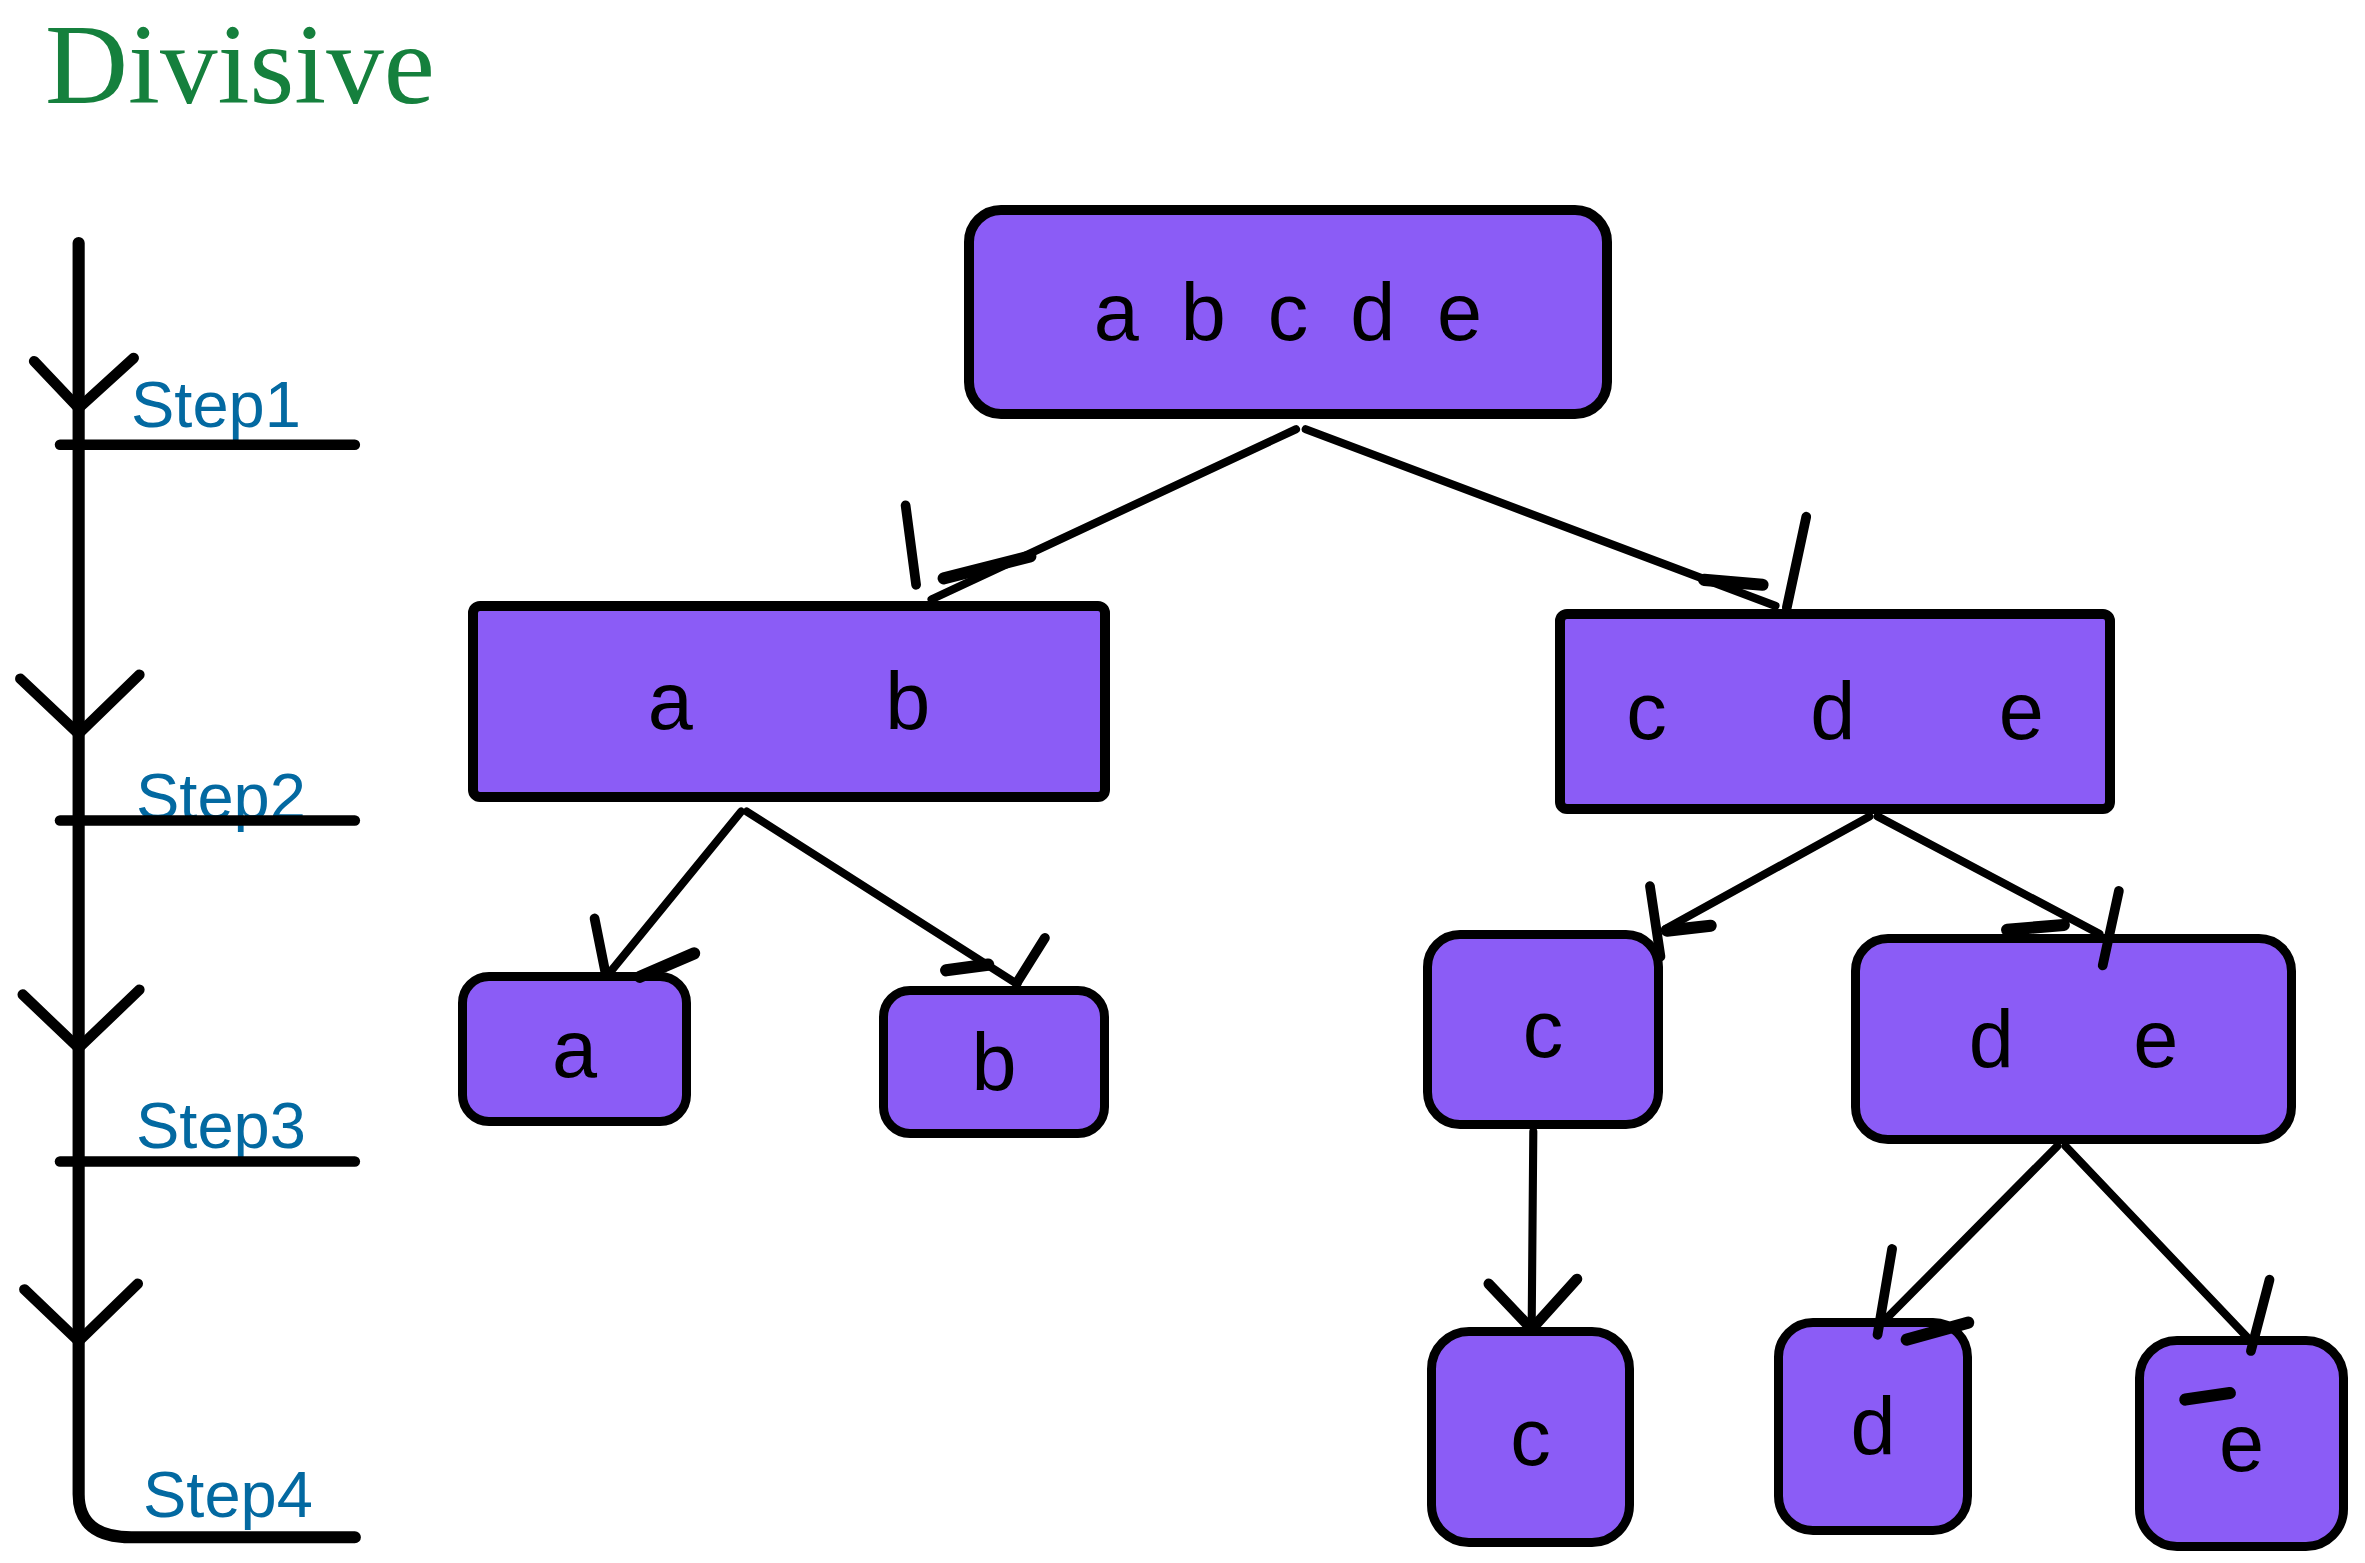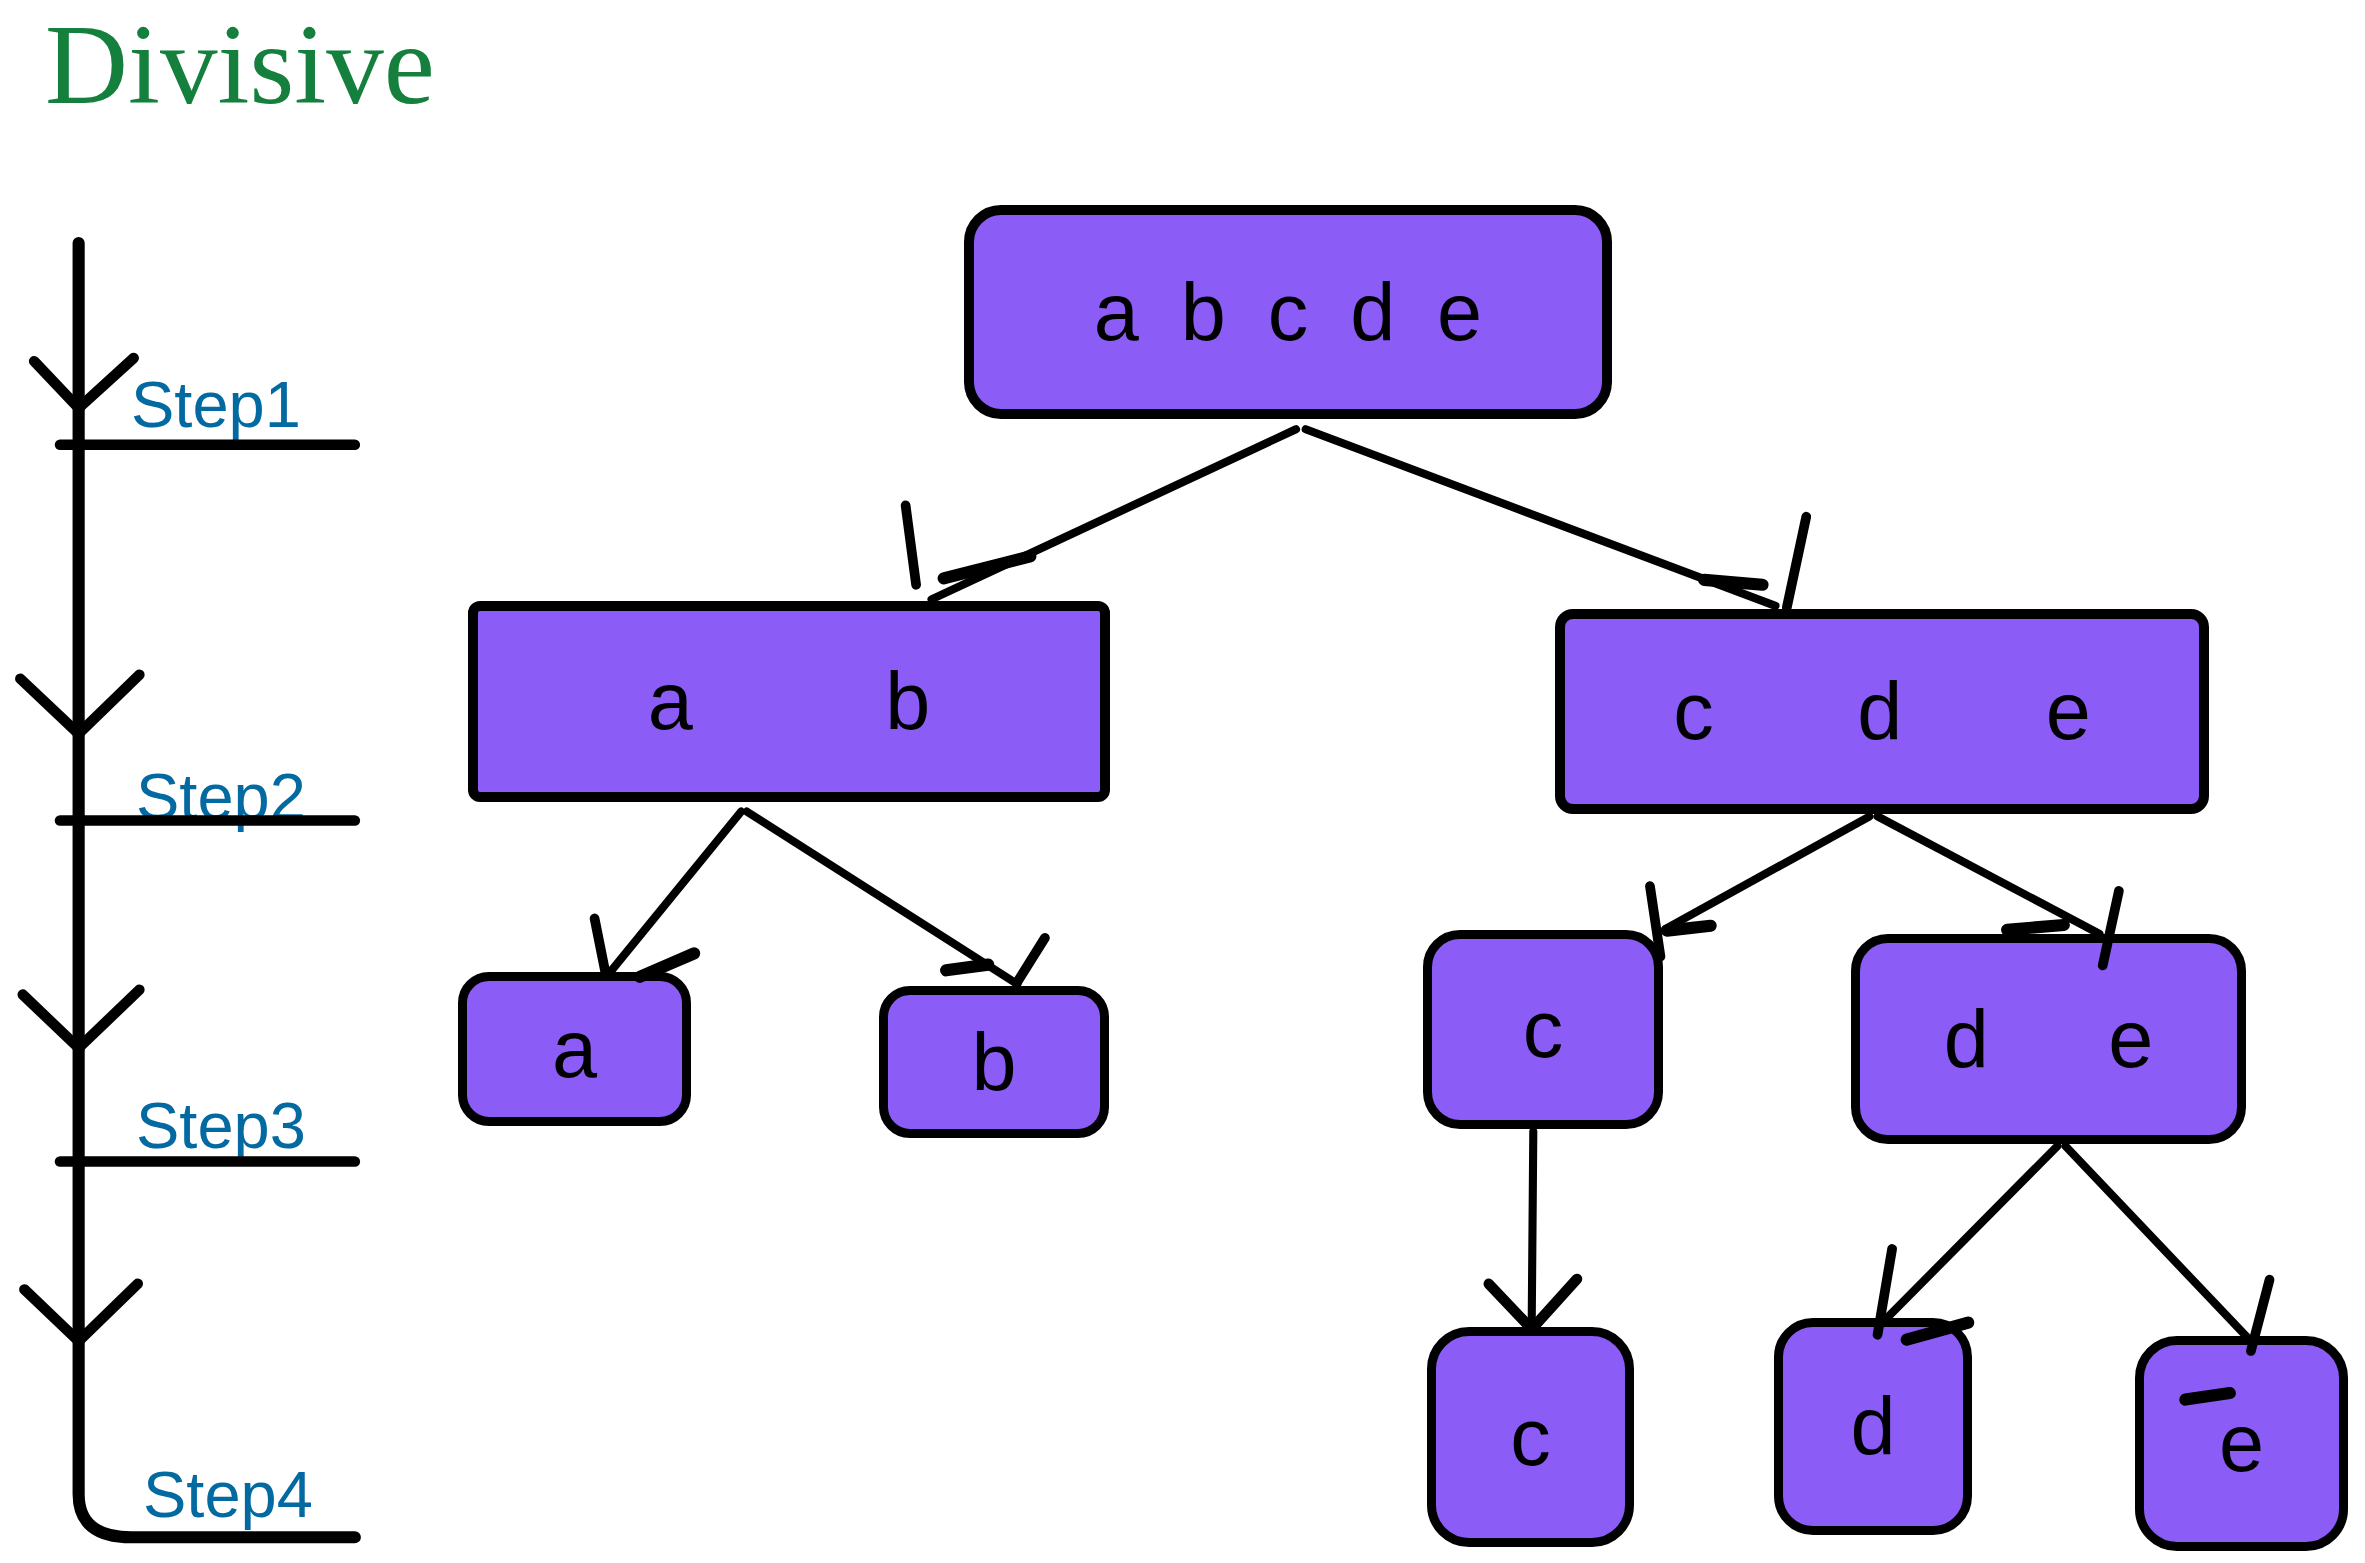--- a/index.html
+++ b/index.html
@@ -44,25 +44,25 @@
     display: flex;
     align-items: center;
     justify-content: center;
     font-size: 81px;
     line-height: 1.0;
     color: #000000;
     white-space: pre;
   }
   .n-root  { left: 964px; top: 205px;  width: 648px; height: 214px; border-radius: 37px; word-spacing: 19.4px; }
   .n-ab    { left: 468px;  top: 601px;  width: 642px; height: 201px; border-radius: 12px; word-spacing: 170px; }
-  .n-cde   { left: 1555px; top: 609px;  width: 654px; height: 205px; border-radius: 18px; word-spacing: 121px; }
+  .n-cde   { left: 1555px; top: 609px;  width: 560px; height: 205px; border-radius: 12px; word-spacing: 121px; }
   .n-a     { left: 458px;  top: 972px; width: 233px; height: 154px; border-radius: 31px; border-width: 9.7px; }
   .n-b     { left: 879px; top: 986px; width: 230px; height: 152px; border-radius: 31px; border-width: 9.7px; }
   .n-cmid  { left: 1423px; top: 930px; width: 240px; height: 199px; border-radius: 37px; border-width: 9.7px; }
-  .n-de    { left: 1851px; top: 934px; width: 395px; height: 210px; border-radius: 37px; border-width: 9.7px; word-spacing: 97px; }
+  .n-de    { left: 1851px; top: 934px; width: 445px; height: 210px; border-radius: 37px; border-width: 9.7px; word-spacing: 97px; }
   .n-cleaf { left: 1427px; top: 1327px; width: 207px; height: 220px; border-radius: 42px; border-width: 9.7px; }
   .n-dleaf { left: 1774px; top: 1318px; width: 198px; height: 217px; border-radius: 39px; border-width: 9.7px; }
   .n-eleaf { left: 2135px; top: 1336px; width: 213px; height: 215px; border-radius: 42px; border-width: 9.7px; }
 
   svg.overlay {
     position: absolute;
     left: 0; top: 0;
     width: 2366px;
     height: 1564px;
     pointer-events: none;

